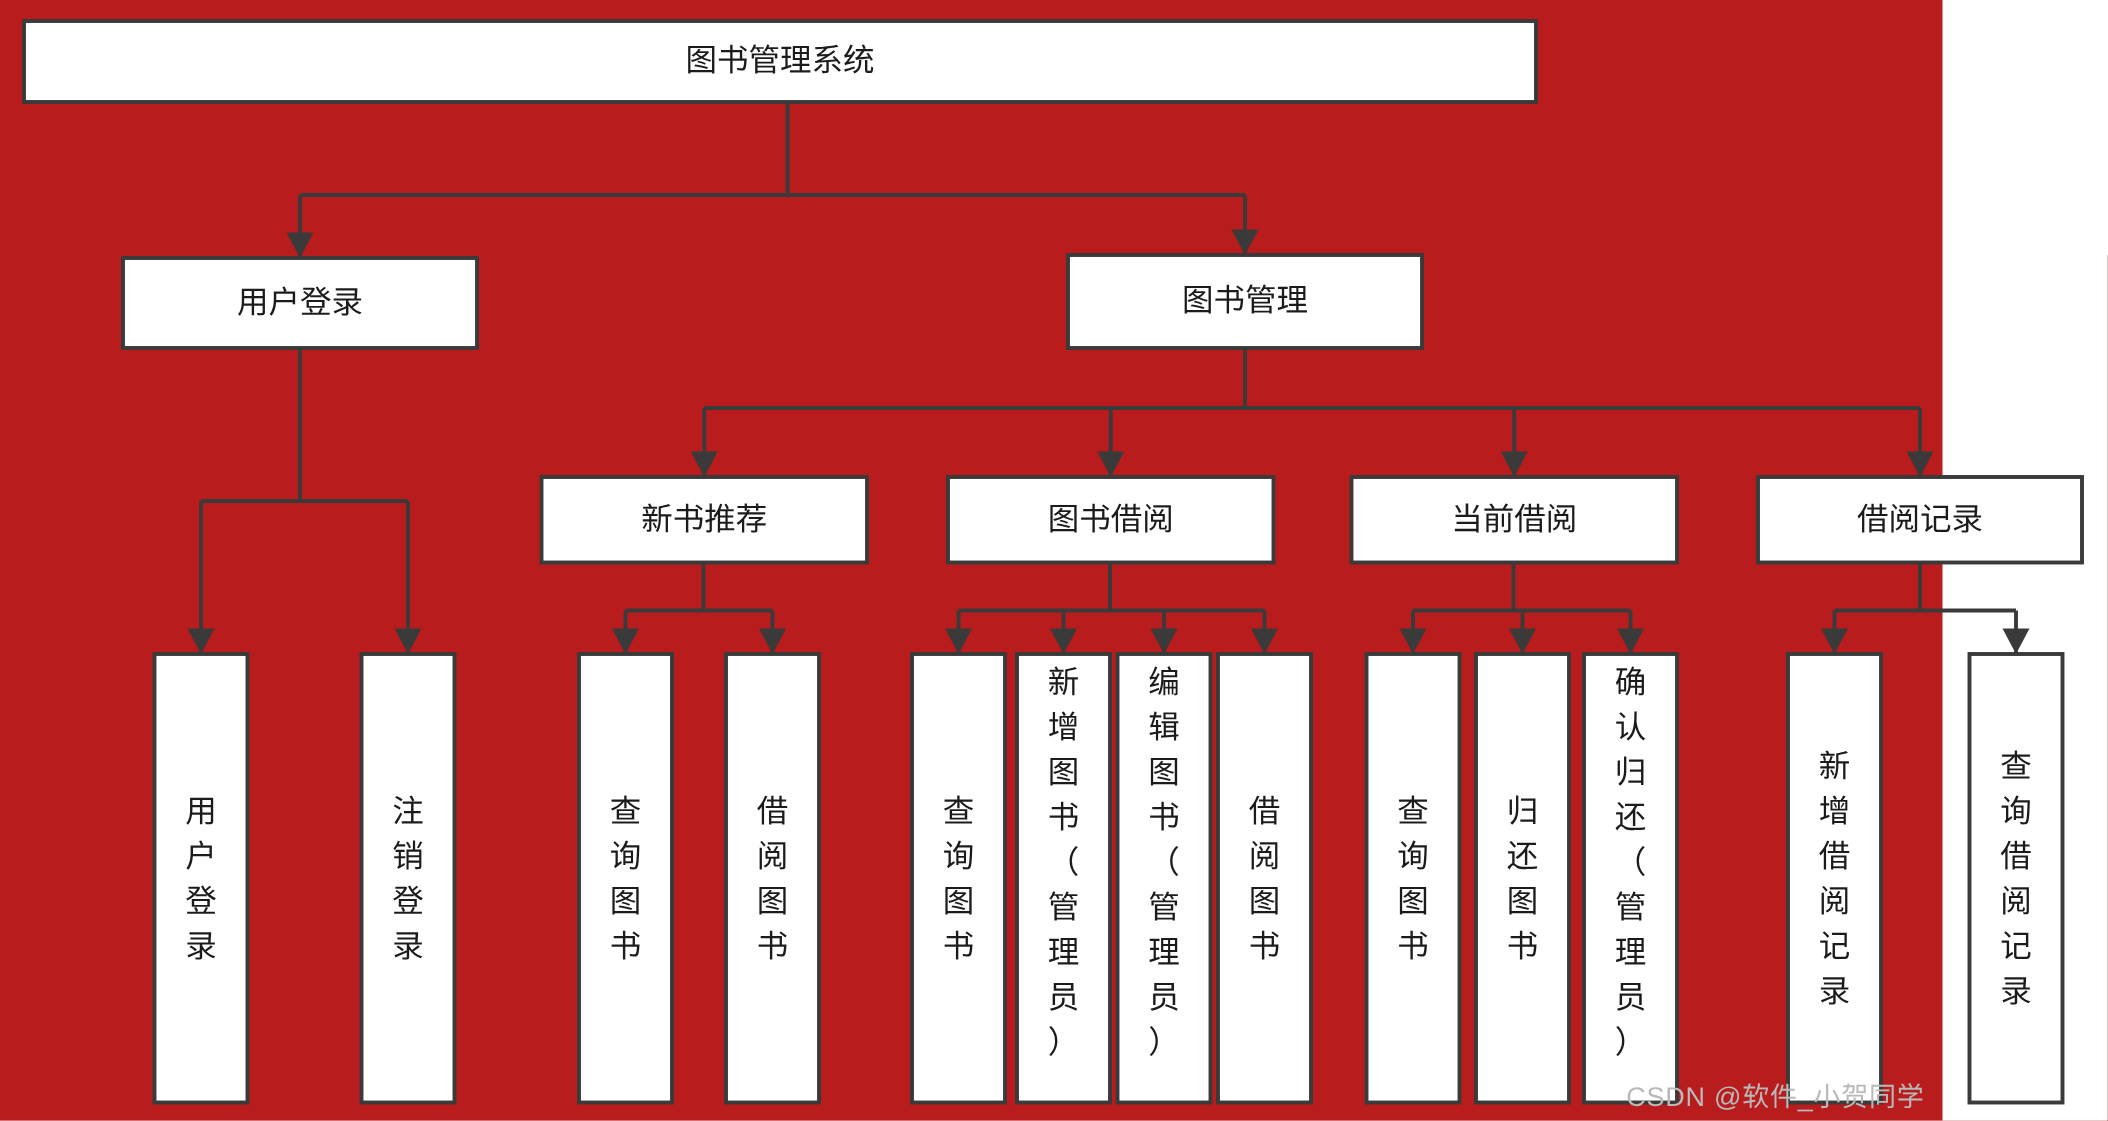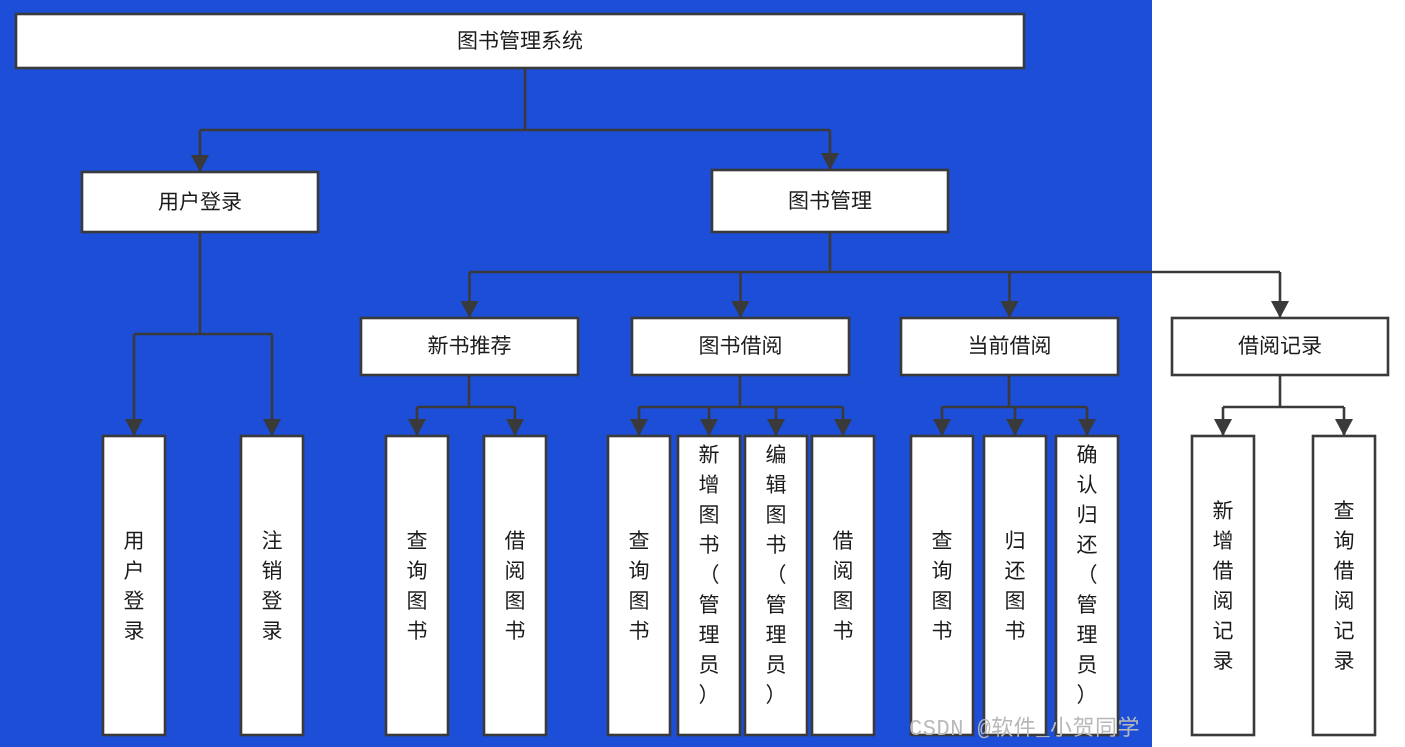--- a/index.html
+++ b/index.html
@@ -10,23 +10,23 @@
   }
   body {
     font-family: "Liberation Sans", "DejaVu Sans", sans-serif;
     width: 1405px;
     height: 747px;
     overflow: hidden;
     position: relative;
   }
   #diagram-root {
     position: relative;
-    width: 1152px;
+    width: 1295px;
     height: 747px;
-    background: #1d4ed8;
+    background: #b91c1c;
   }
   svg.diagram-canvas {
     position: absolute;
     left: 0;
     top: 0;
     width: 1405px;
     height: 747px;
     display: block;
   }
   .node-box {
@@ -54,22 +54,22 @@
   .node-label-vertical {
     fill: #1b1b1b;
     font-family: "Liberation Sans", "DejaVu Sans", sans-serif;
     font-size: 21px;
     text-anchor: middle;
   }
   .watermark-text {
     position: absolute;
     right: 12px;
     bottom: 5px;
-    font-family: Liberation Mono, monospace;
-    font-size: 22px;
+    font-family: Liberation Sans, sans-serif;
+    font-size: 18px;
     color: #b9b9b9;
     letter-spacing: 0.5px;
     white-space: nowrap;
     user-select: none;
   }
 </style>
 </head>
 <body>
 
 <div id="diagram-root">

